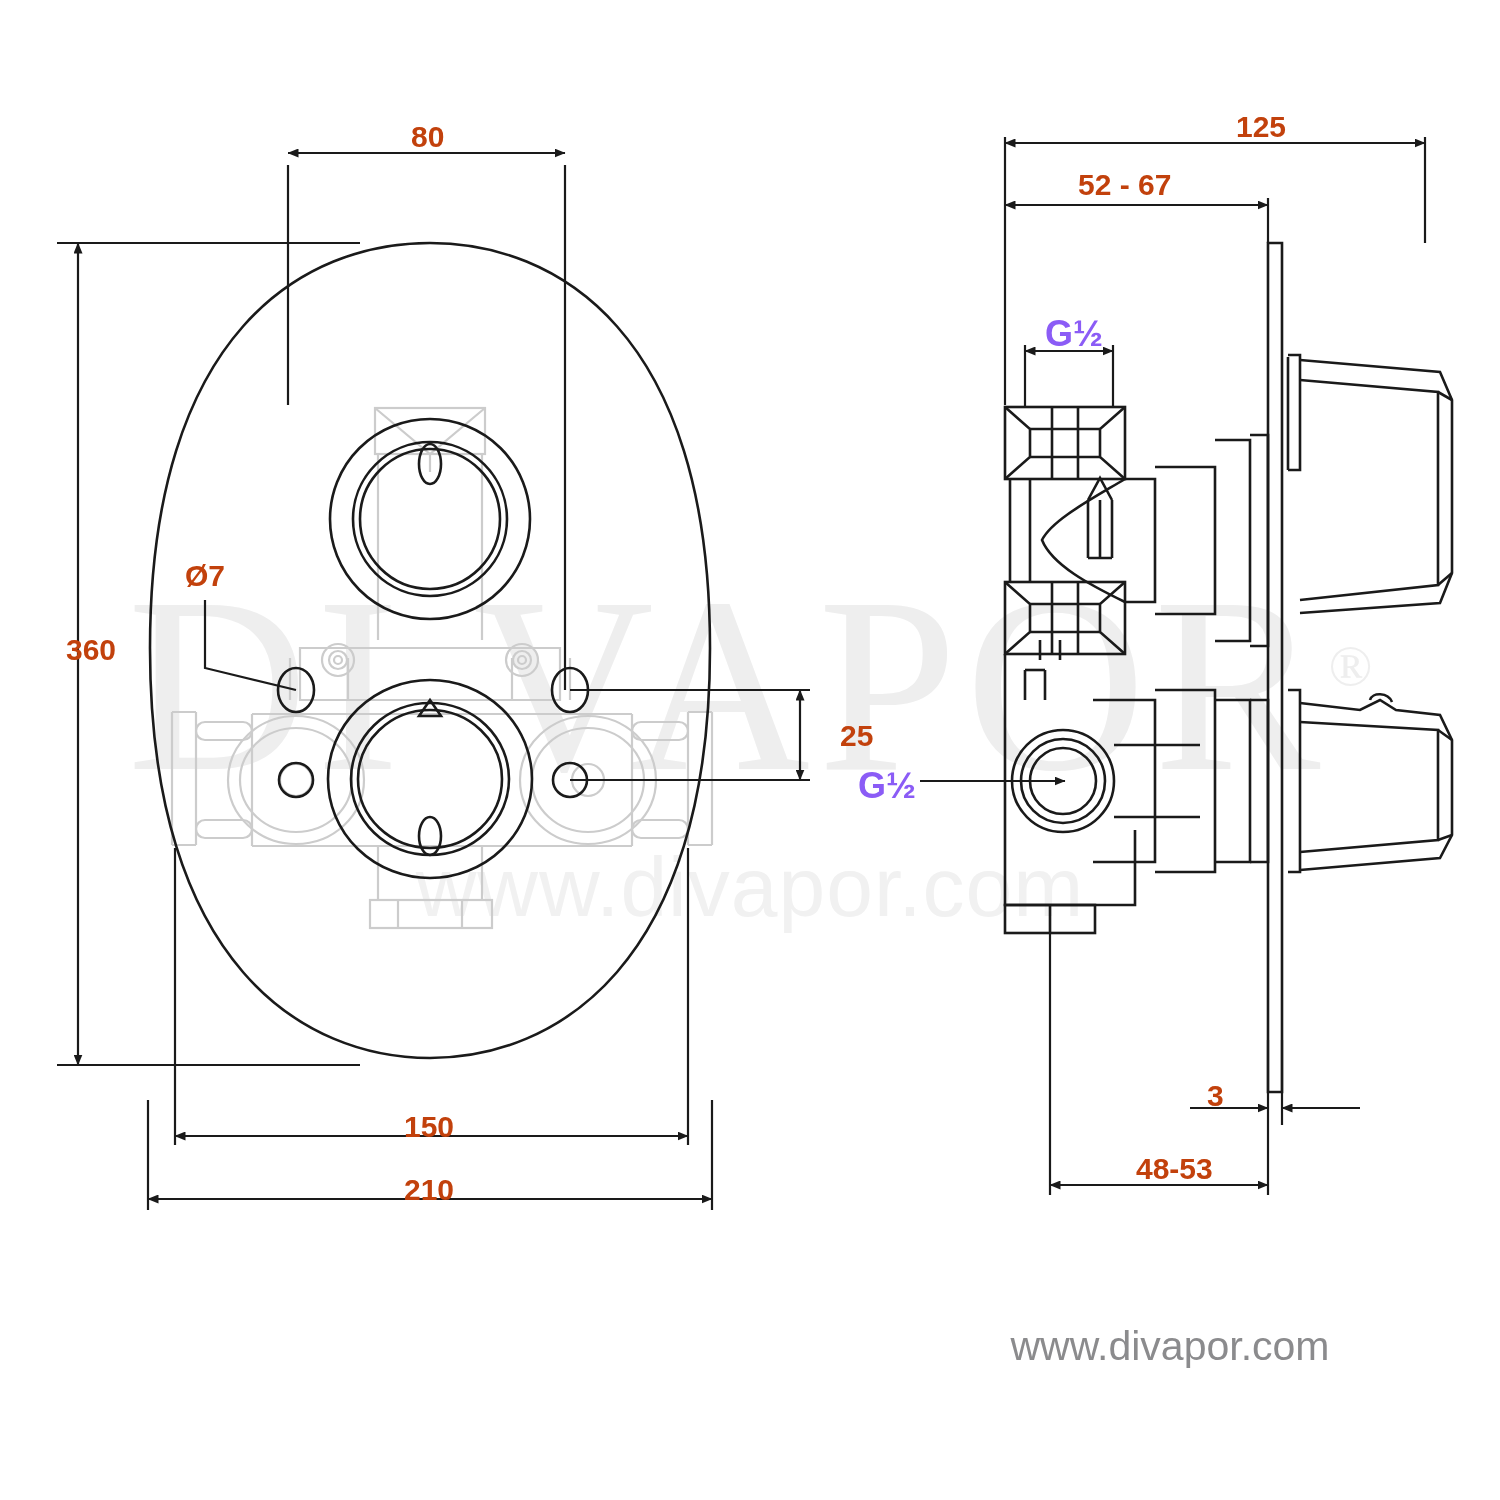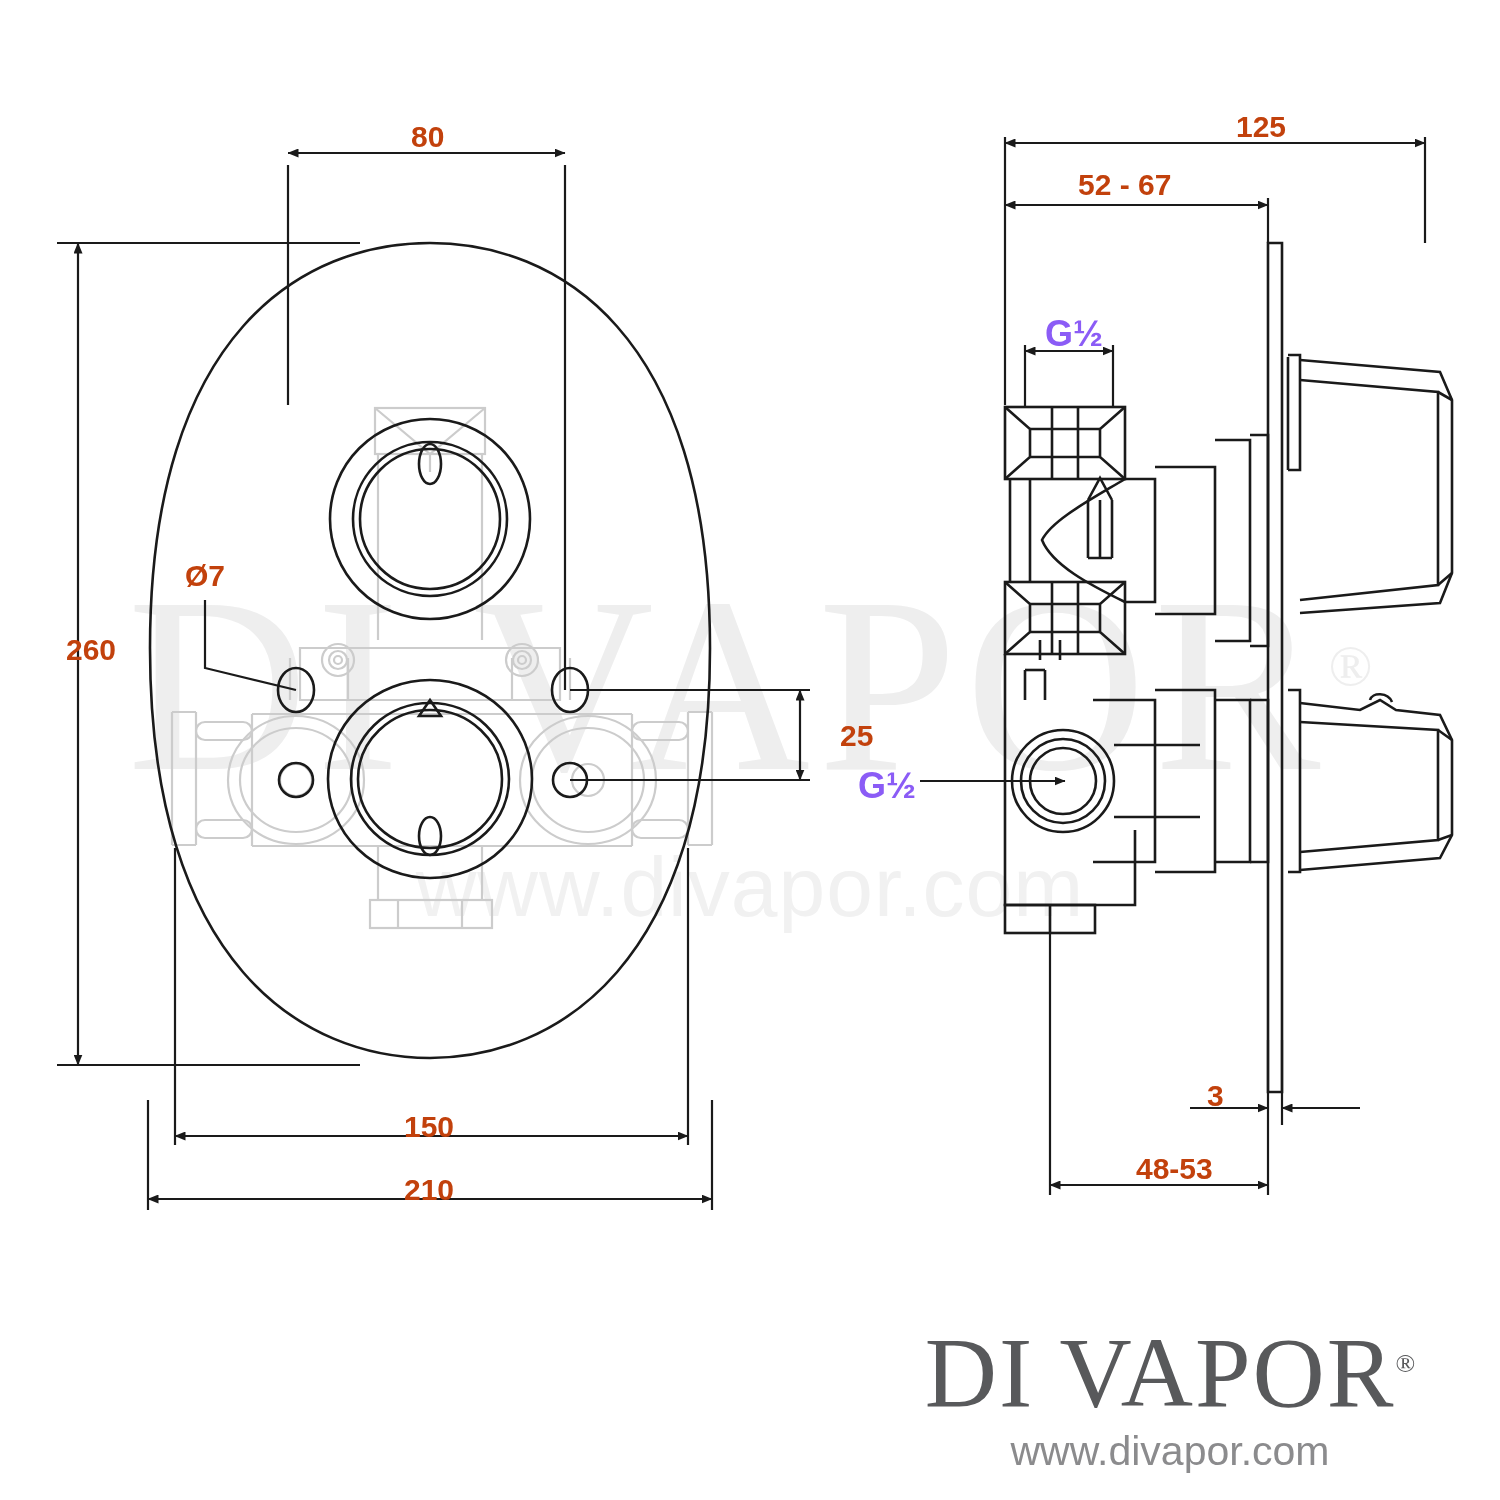--- a/index.html
+++ b/index.html
@@ -288,32 +288,31 @@
 
         <path d="M1050 933 L1050 1195"></path>
         <path d="M1268 1125 L1268 1195"></path>
         <path d="M1050 1185 L1268 1185" marker-start="url(#arS)" marker-end="url(#ar)"></path>
       </g>
 
     </g>
   </svg>
 
   <div class="dim" style="left:411px;top:120px;">80</div>
-  <div class="dim" style="left:66px;top:633px;">260</div>
+  <div class="dim" style="left:66px;top:633px;">360</div>
   <div class="dim" style="left:816px;top:719px;margin-left:24px;">25</div>
   <div class="dim" style="left:404px;top:1110px;text-align:right;">150</div>
   <div class="dim" style="left:404px;top:1173px;">210</div>
   <div class="dim" style="left:185px;top:559px;">Ø7</div>
 
   <div class="dim" style="left:1236px;top:110px;">125</div>
   <div class="dim" style="left:1078px;top:168px;">52 - 67</div>
   <div class="dim lbl" style="left:1045px;top:313px;">G½</div>
   <div class="dim" style="left:1207px;top:1079px;">3</div>
   <div class="dim" style="left:1136px;top:1152px;">48-53</div>
   <div class="dim lbl" style="left:858px;top:765px;">G½</div>
 
 
   <div id="divapor-logo">
-    <div id="dv-word"><span>DI VAPOR</span><sup>®</sup></div>
     <div id="dv-url">www.divapor.com</div>
   </div>
 
 </div>
 
 </body></html>

